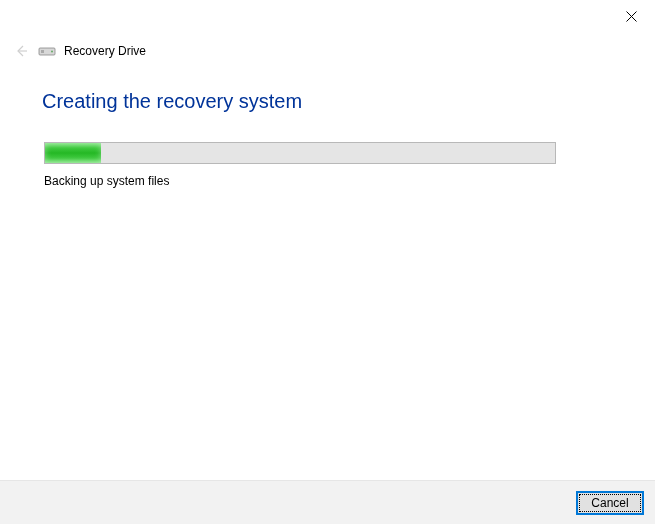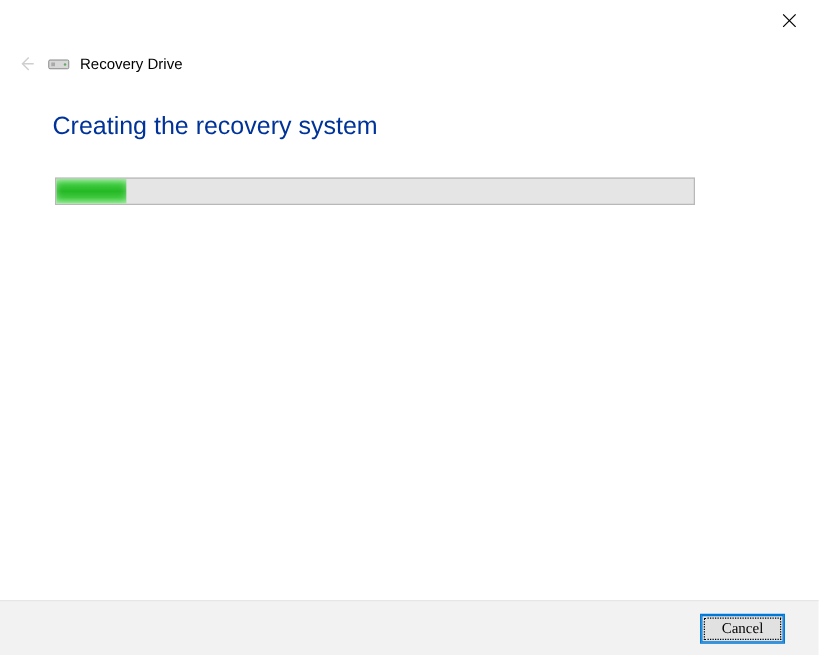--- a/index.html
+++ b/index.html
@@ -100,22 +100,21 @@
       position: absolute;
       bottom: 0;
       left: 0;
       right: 0;
       height: 44px;
       background: #f2f2f2;
       border-top: 1px solid #e6e6e6;
       display: flex;
       align-items: center;
       justify-content: flex-end;
-      padding-right: 28px;
-      font-family: Liberation Serif, serif;
+      padding-right: 12px;
     }
     .cancel-btn {
       min-width: 66px;
       height: 22px;
       background: #e1e1e1;
       border: 1px solid #0078d7;
       outline: 1px dotted #000;
       outline-offset: -3px;
       font-size: 12px;
       font-family: inherit;
@@ -150,17 +149,18 @@
   </div>
   <span class="app-title">Recovery Drive</span>
 </div>
 
 <h1 class="heading">Creating the recovery system</h1>
 
 <div class="progress-container">
   <div class="progress-bar">
     <div class="progress-fill" style="width:11%"></div>
   </div>
+  <div class="status-text">Backing up system files</div>
 </div>
 
 <div class="footer">
   <button class="cancel-btn">Cancel</button>
 </div>
 
 </body></html>

